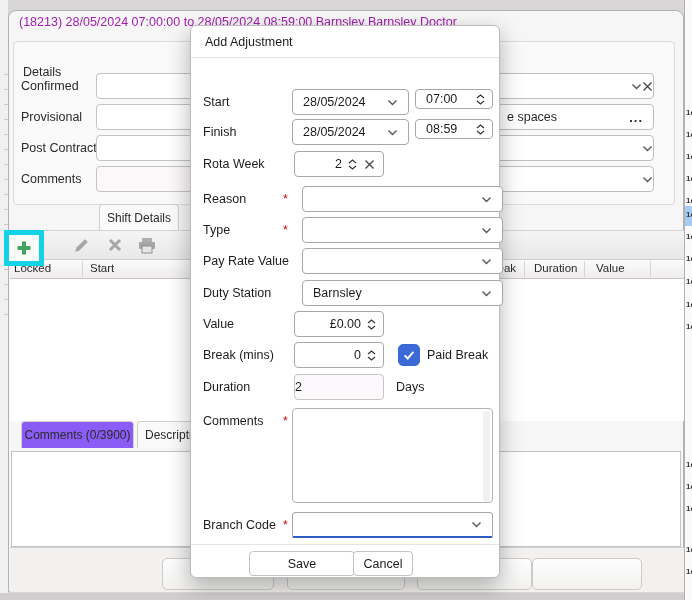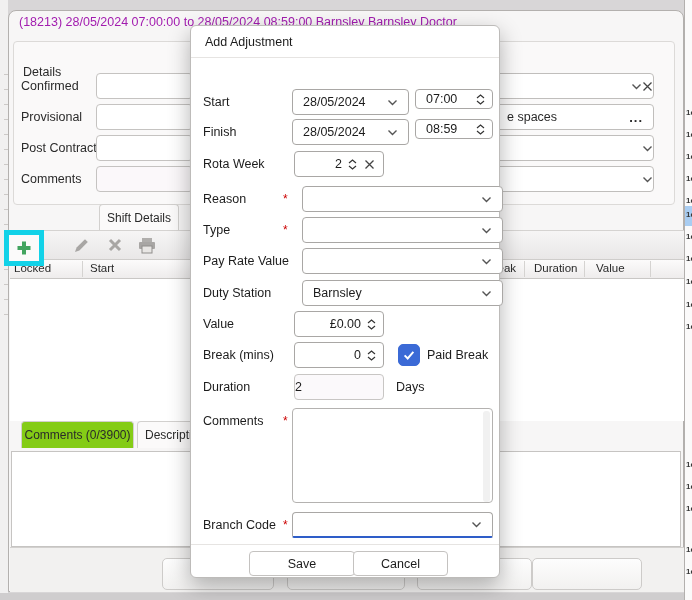--- a/index.html
+++ b/index.html
@@ -188,21 +188,21 @@
       <div class="gh-cell" style="left:476px">Break</div>
       <div class="gh-cell" style="left:524px">Duration</div>
       <div class="gh-cell" style="left:586px">Value</div>
       <div class="gh-sep" style="left:72px"></div>
       <div class="gh-sep" style="left:514px"></div>
       <div class="gh-sep" style="left:574px"></div>
       <div class="gh-sep" style="left:640px"></div>
     </div>
     <div class="grid-body"></div>
 
-    <div class="tab bottom-tab" style="left:12px; width:113px; background:#84cc16;">Comments (0/3900)</div>
+    <div class="tab bottom-tab" style="left:12px; width:113px; background:#8b5cf6;">Comments (0/3900)</div>
     <div class="tab bottom-tab" style="left:128px; width:76px;">Description</div>
     <div class="comments-panel"></div>
 
     <div class="footer">
       <div class="foot-btn" style="left:152px; width:112px;"></div>
       <div class="foot-btn" style="left:277px; width:118px;"></div>
       <div class="foot-btn" style="left:407px; width:115px;"></div>
       <div class="foot-btn" style="left:522px; width:110px;"></div>
     </div>
   </div>
@@ -385,17 +385,17 @@
       <span class="txt-l"></span>
       <span class="chev-wrap">
         <svg width="11" height="7" viewBox="0 0 11 7">
             <path d="M1.5 1.5 L5.5 5.5 L9.5 1.5" fill="none" stroke="#555" stroke-width="1.4"></path>
           </svg>
       </span>
     </div>
 
     <div class="dlg-footer">
       <div class="dlg-btn" style="left:58px; width:106px;">Save</div>
-      <div class="dlg-btn" style="left:162px; width:95px;">Cancel</div>
+      <div class="dlg-btn" style="left:162px; width:60px;">Cancel</div>
     </div>
   </div>
 
 </div>
 
 </body></html>

